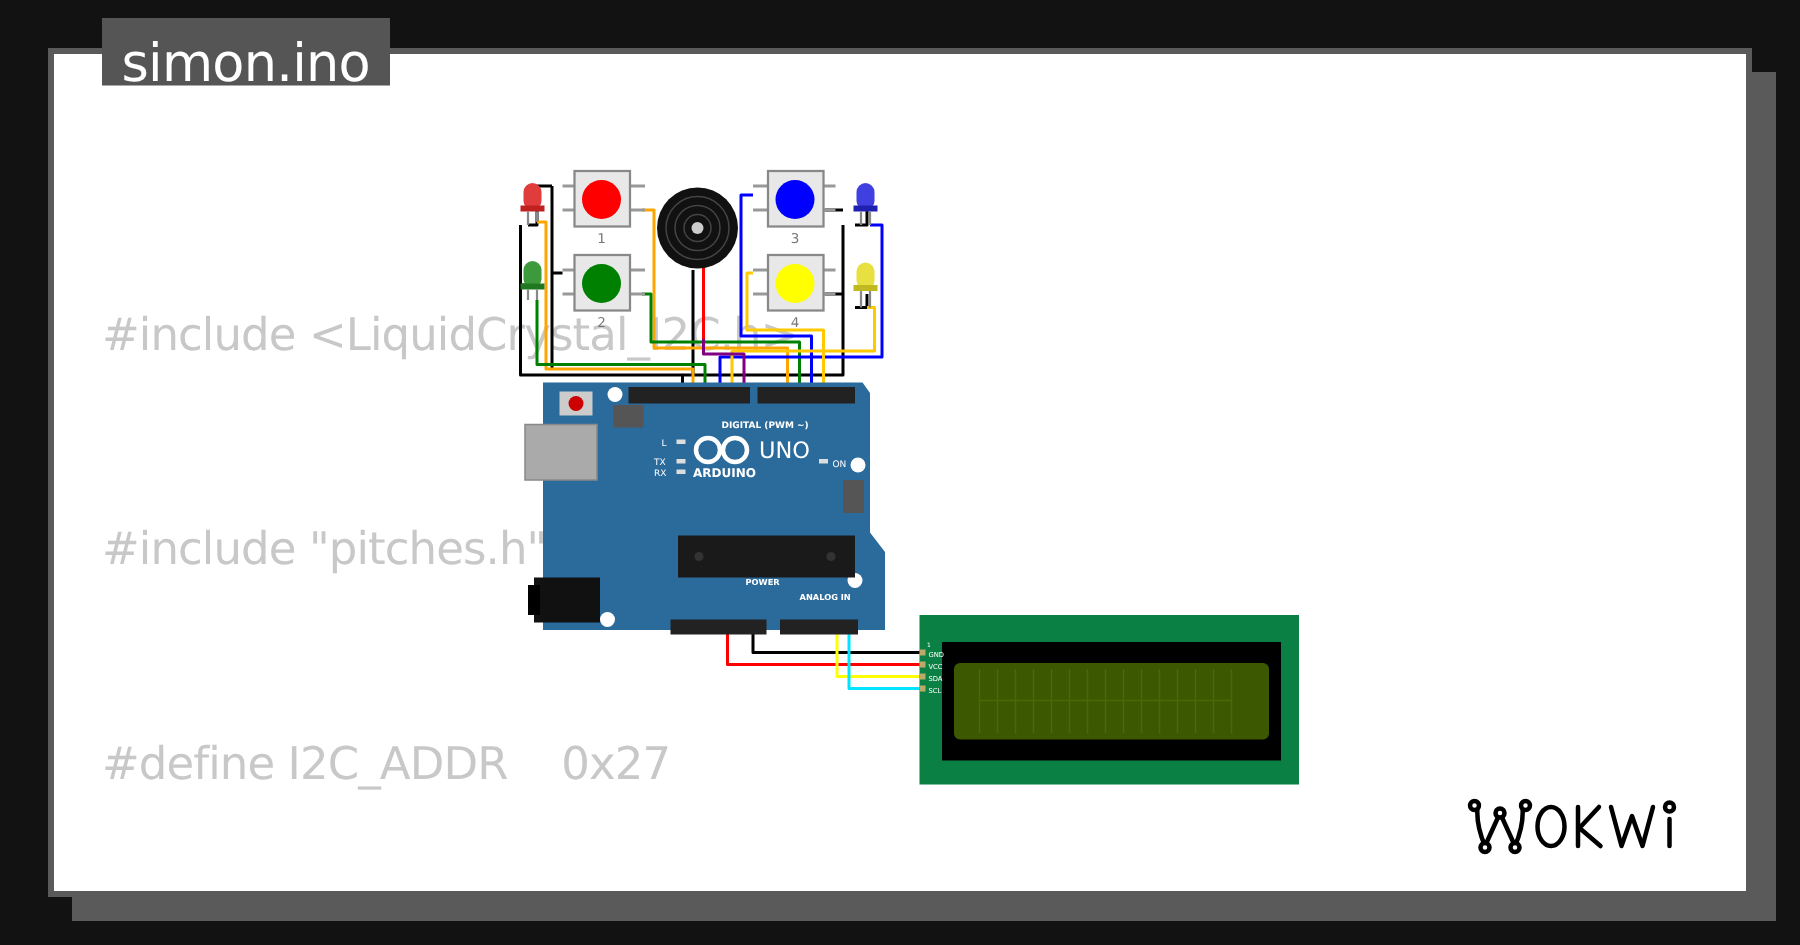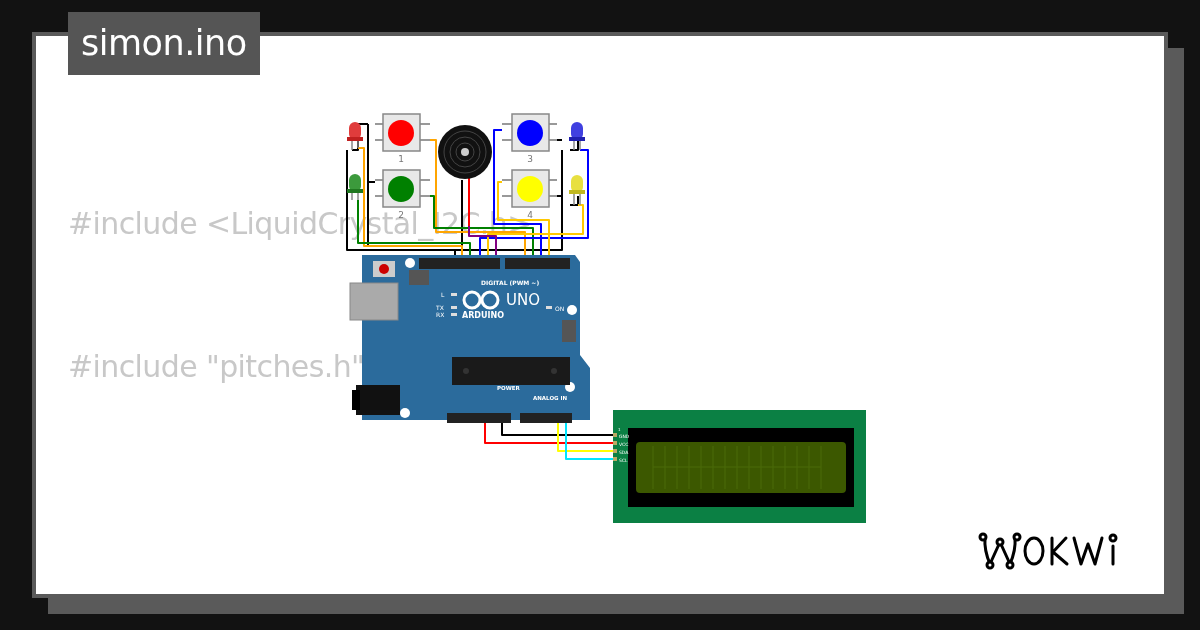--- a/index.html
+++ b/index.html
@@ -1,32 +1,33 @@
 <!DOCTYPE html>
 <html><head>
 <meta charset="utf-8">
 <style>
   html,body{margin:0;padding:0;}
   body{width:1200px;height:630px;background:#121212;position:relative;overflow:hidden;font-family:"DejaVu Sans",sans-serif;}
   .shadow{position:absolute;left:48px;top:48px;width:1136px;height:566px;background:#5a5a5a;}
   .card{position:absolute;left:32px;top:32px;width:1128px;height:558px;background:#ffffff;border:4px solid #5a5a5a;overflow:hidden;}
   .code{position:absolute;left:32px;top:68px;margin:0;font-family:"DejaVu Sans",sans-serif;font-size:30px;line-height:47.8px;color:#c8c8c8;white-space:pre;letter-spacing:-0.6px;}
   .code .ln{display:block;height:47.8px;}
-  .title{position:absolute;left:68px;top:12px;height:63px;padding:0 13px;background:#555555;color:#ffffff;font-family:"DejaVu Sans",sans-serif;font-size:35px;line-height:63px;letter-spacing:-0.5px;}
+  .title{position:absolute;left:68px;top:12px;height:45px;padding:0 13px;background:#555555;color:#ffffff;font-family:"DejaVu Sans",sans-serif;font-size:35px;line-height:63px;letter-spacing:-0.5px;}
   .circuit{position:absolute;left:0;top:0;width:1200px;height:630px;}
   .logo{position:absolute;left:978px;top:530px;}
 </style>
 </head>
 <body>
 
 <div class="shadow"></div>
 <div class="card">
   <div class="code">
     <span class="ln">#include &lt;LiquidCrystal_I2C.h&gt;</span>
     <span class="ln">#include "pitches.h"</span>
+    <span class="ln">#define I2C_ADDR    0x27</span>
     
     
     
     
     
     
     
     
   </div>
 </div>

